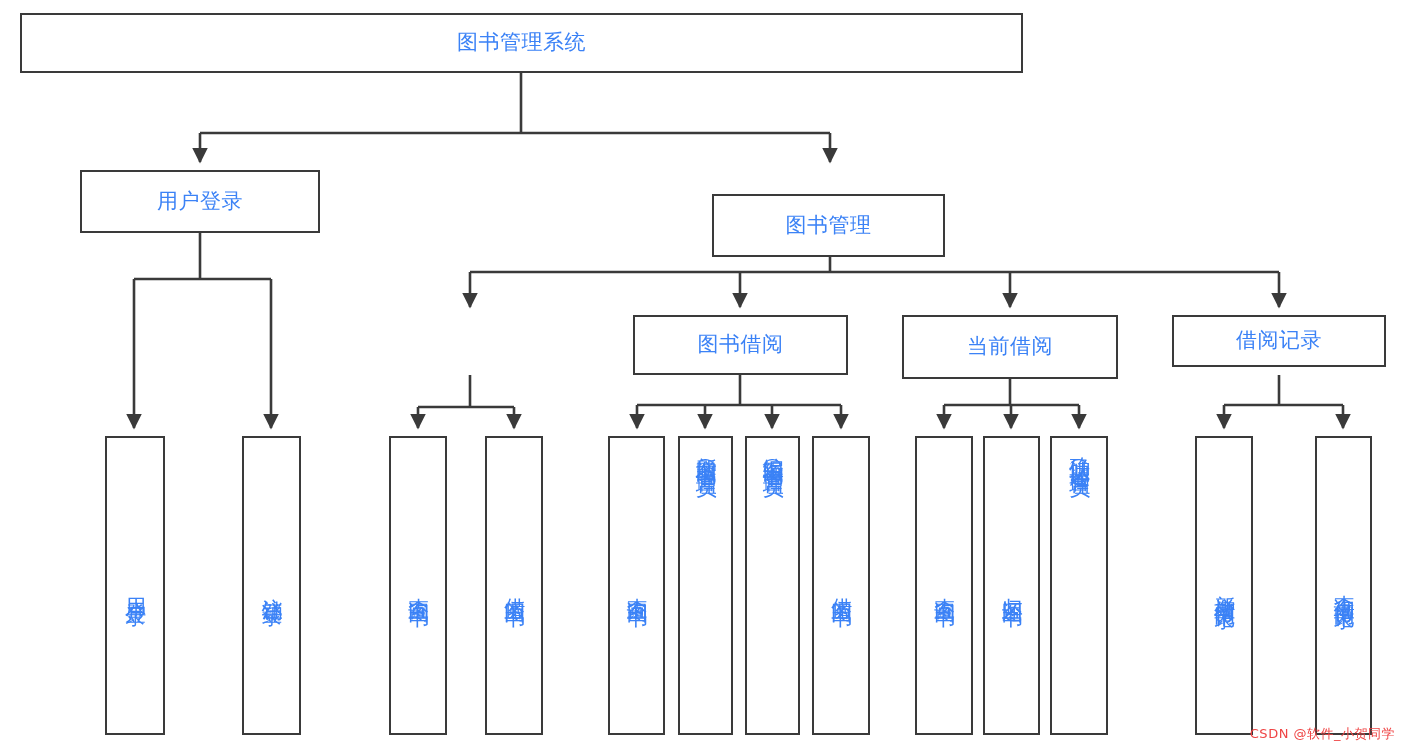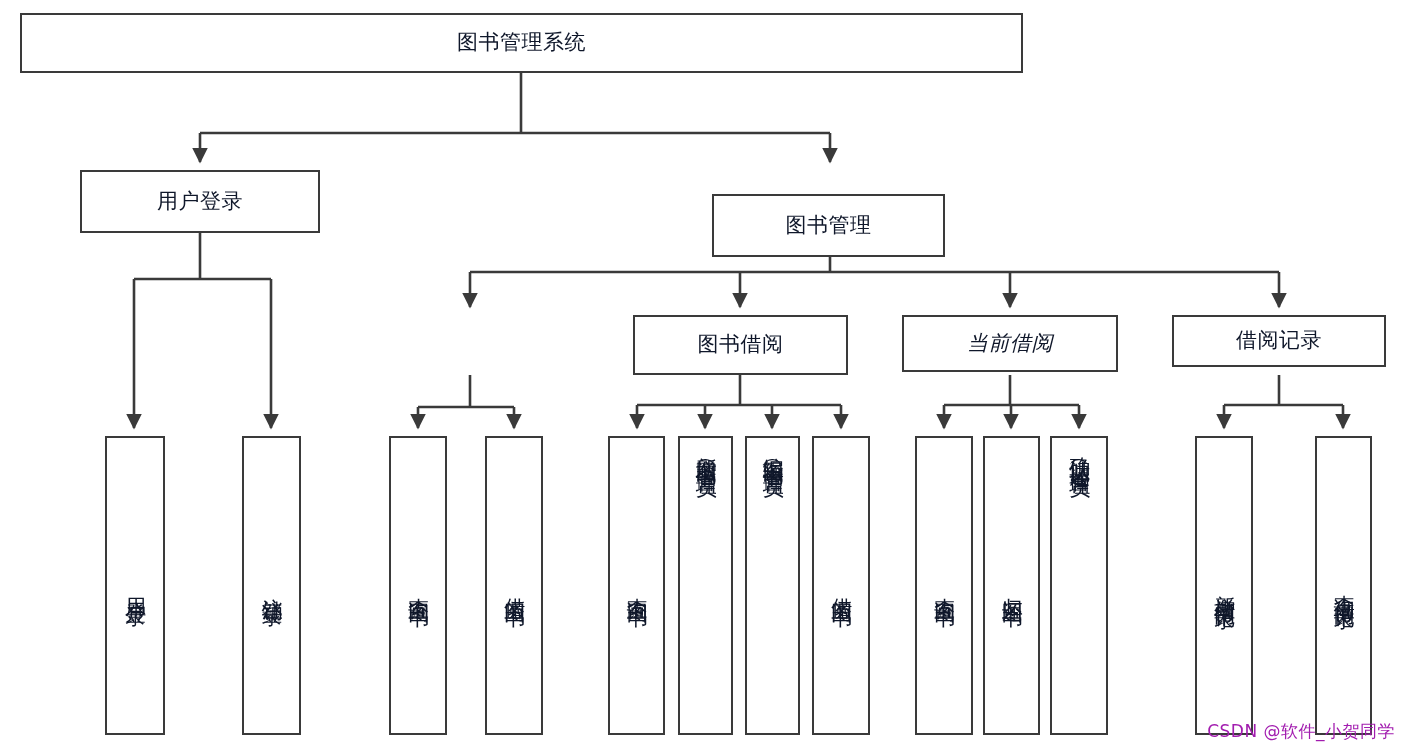--- a/index.html
+++ b/index.html
@@ -30,21 +30,21 @@
     position: absolute;
     box-sizing: border-box;
     background: #ffffff;
     border: 2.5px solid #3a3a3a;
     display: flex;
     align-items: center;
     justify-content: center;
     overflow: hidden;
   }
   .node-label {
-    color: #0f172a;
+    color: #3b82f6;
     font-size: 21px;
     line-height: 1.12;
     letter-spacing: 0.5px;
     white-space: nowrap;
     text-align: center;
   }
   
   .node-box.vertical {
     align-items: flex-start;
     justify-content: center;
@@ -58,22 +58,22 @@
     font-size: 21px;
     white-space: nowrap;
   }
   .node-box.vertical.centered {
     align-items: center;
   }
   .watermark {
     position: absolute;
     right: 10px;
     bottom: 4px;
-    font-size: 17px;
-    color: #a21caf;
+    font-size: 13px;
+    color: #ef4444;
     white-space: nowrap;
     letter-spacing: 0.5px;
   }
 </style>
 </head>
 <body>
 
 <div id="diagram-root">
 
   <svg id="flow-svg" viewBox="0 0 1405 747" xmlns="http://www.w3.org/2000/svg">
@@ -148,21 +148,21 @@
   <div class="node-box" style="left:80px; top:170px; width:240px; height:63px;">
     <span class="node-label">用户登录</span>
   </div>
   <div class="node-box" style="left:712px; top:170px; width:233px; height:63px;margin-top:24px;">
     <span class="node-label">图书管理</span>
   </div>
 
   <div class="node-box" style="left:633px; top:315px; width:215px; height:60px;justify-content:center;">
     <span class="node-label">图书借阅</span>
   </div>
-  <div class="node-box" style="left:902px; top:315px; width:216px; height:57px;font-style:italic;">
+  <div class="node-box" style="left:902px; top:315px; width:216px; height:64px;">
     <span class="node-label">当前借阅</span>
   </div>
   <div class="node-box" style="left:1172px; top:315px; width:214px; height:52px;">
     <span class="node-label">借阅记录</span>
   </div>
 
   <div class="node-box vertical centered" style="left:105px; top:436px; width:60px; height:299px;">
     <span class="node-label">用户登录</span>
   </div>
   <div class="node-box vertical centered" style="left:242px; top:436px; width:59px; height:299px;">

